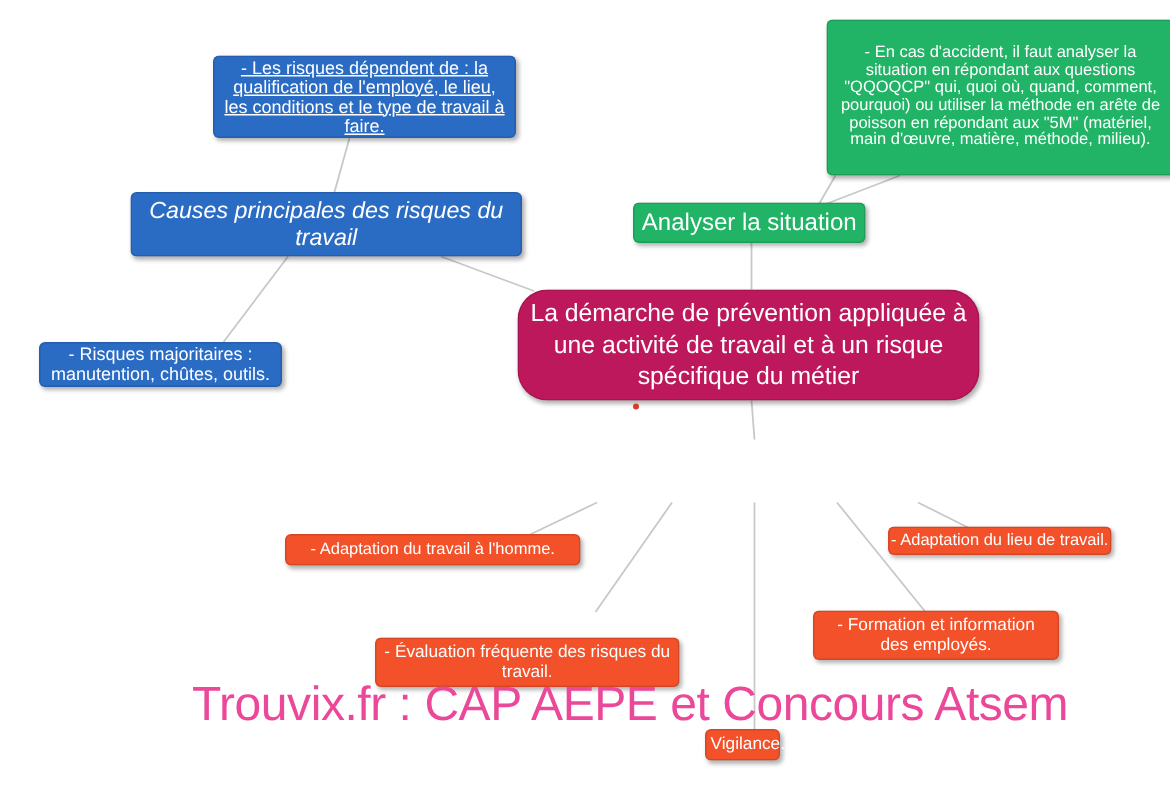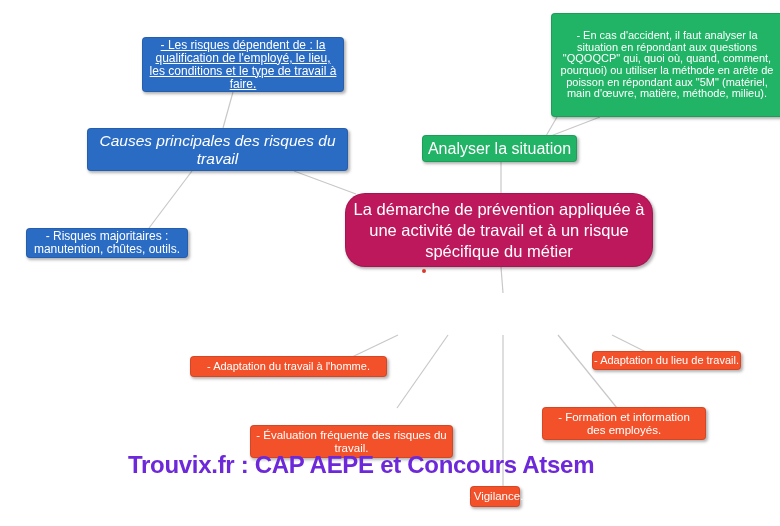--- a/index.html
+++ b/index.html
@@ -31,21 +31,21 @@
   #n-center{left:345px;top:193px;width:308px;height:74px;font-size:16.5px;line-height:21px;}
   #n-mesures{left:373px;top:293px;width:259px;height:43px;font-size:15px;line-height:18px;}
   #n-adapt-travail{left:190px;top:356px;width:197px;height:21px;font-size:11px;}
   #n-adapt-lieu{left:592px;top:351px;width:149px;height:19px;font-size:11px;}
   #n-evaluation{left:250px;top:407px;width:203px;height:33px;font-size:11.5px;line-height:13px;margin-top:18px;}
   #n-formation{left:542px;top:407px;width:164px;height:33px;font-size:11.5px;line-height:13px;}
   #n-vigilance{left:470px;top:486px;width:50px;height:21px;font-size:11.5px;}
 
   .watermark{
     position:absolute;left:128px;top:451px;
-    font-size:24px;font-weight:bold;letter-spacing:-0.3px;color:#6d28d9;
+    font-size:32px;font-weight:normal;letter-spacing:-0.3px;color:#ec4899;
     white-space:nowrap;
   }
   .red-dot{
     position:absolute;left:422px;top:269px;width:4px;height:4px;
     background:#d93a2b;border-radius:50%;
   }
 </style>
 </head>
 <body>
 

